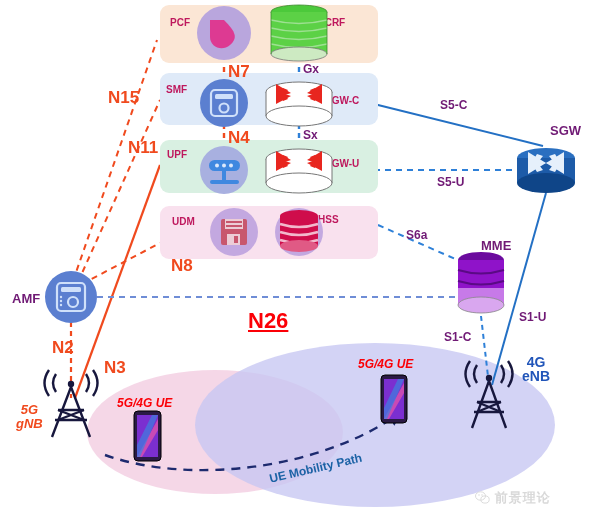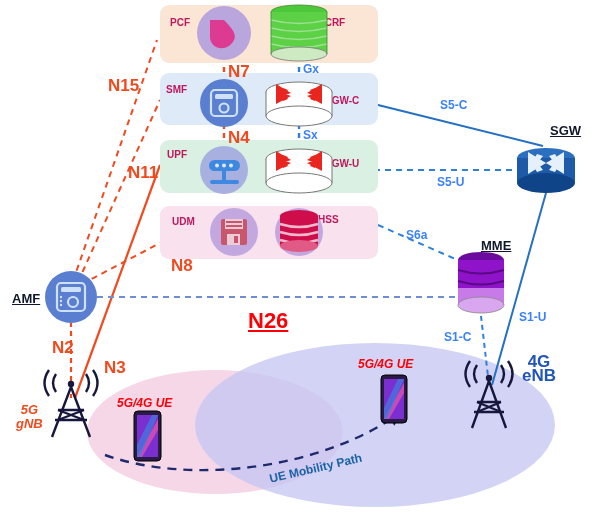--- a/index.html
+++ b/index.html
@@ -3,26 +3,26 @@
 <meta charset="utf-8">
 <style>
   html,body{margin:0;padding:0;background:#ffffff;}
   body{width:600px;height:521px;position:relative;overflow:hidden;
        font-family:"Liberation Sans","DejaVu Sans",sans-serif;}
   #stage{position:absolute;left:0;top:0;width:600px;height:521px;}
   svg.layer{position:absolute;left:0;top:0;width:600px;height:521px;overflow:visible;}
   .lbl{position:absolute;white-space:nowrap;font-weight:bold;}
   .panel-title{font-size:10px;color:#be185d;}
   .nf-red{color:#f04a1e;font-size:17px;font-weight:bold;}
-  .nf-blue{color:#3b82f6;font-size:12px;font-weight:bold;}
+  .nf-blue{color:#701a75;font-size:12px;font-weight:bold;}
   .big-red{color:#fb0007;font-size:22px;font-weight:bold;text-decoration:underline;}
   .ue-red{color:#fb0007;font-size:12px;font-weight:bold;font-style:italic;}
   .gnb-red{color:#f04a1e;font-size:13px;font-weight:bold;line-height:14px;text-align:center;font-style:italic;}
-  .enb-blue{color:#2155b9;font-size:17px;font-weight:bold;line-height:14px;text-align:center;}
-  .node-name{font-size:13px;font-weight:bold;color:#0f172a;text-decoration:underline;}
+  .enb-blue{color:#2155b9;font-size:14px;font-weight:bold;line-height:14px;text-align:center;}
+  .node-name{font-size:13px;font-weight:bold;color:#701a75;}
   .mob-lbl{color:#1b62a5;font-size:12px;font-weight:bold;}
   .wm{position:absolute;font-size:13px;color:#d9d9d9;font-weight:bold;letter-spacing:1px;}
   .icon-wrap{position:absolute;}
 </style>
 </head>
 <body>
 
 <div id="stage">
 
   <svg class="layer">
@@ -236,22 +236,22 @@
     <g>
       <rect x="381" y="375" width="26" height="48" rx="4" fill="#2b1a45" stroke="#000" stroke-width="1"></rect>
       <rect x="384" y="379" width="20" height="40" fill="#7b2fd0"></rect>
       <path d="M384 419 L404 383 L404 393 L389 419 z" fill="#d64fb0" opacity="0.85"></path>
       <path d="M384 408 L398 379 L404 379 L387 419 L384 419 z" fill="#3f7fe0" opacity="0.7"></path>
     </g>
   </svg>
 
   <div class="lbl nf-red" style="left:228px;top:62px;">N7</div>
   <div class="lbl nf-red" style="left:228px;top:128px;">N4</div>
-  <div class="lbl nf-red" style="left:108px;top:76px;">N15</div>
-  <div class="lbl nf-red" style="left:128px;top:163px;">N11</div>
+  <div class="lbl nf-red" style="left:108px;top:88px;">N15</div>
+  <div class="lbl nf-red" style="left:128px;top:138px;">N11</div>
   <div class="lbl nf-red" style="left:130px;top:256px;padding-left:41px;">N8</div>
   <div class="lbl nf-red" style="left:52px;top:338px;">N2</div>
   <div class="lbl nf-red" style="left:104px;top:358px;">N3</div>
 
   <div class="lbl nf-blue" style="left:303px;top:62px;">Gx</div>
   <div class="lbl nf-blue" style="left:303px;top:128px;">Sx</div>
   <div class="lbl nf-blue" style="left:440px;top:98px;">S5-C</div>
   <div class="lbl nf-blue" style="left:437px;top:175px;">S5-U</div>
   <div class="lbl nf-blue" style="left:406px;top:228px;">S6a</div>
   <div class="lbl nf-blue" style="left:444px;top:330px;">S1-C</div>
@@ -270,14 +270,23 @@
   <div class="lbl enb-blue" style="left:522px;top:355px;">
     <span>4G</span><br>
     <span>eNB</span>
   </div>
 
   <div class="lbl ue-red" style="left:117px;top:396px;">5G/4G UE</div>
   <div class="lbl ue-red" style="left:358px;top:357px;">5G/4G UE</div>
 
   <div class="lbl mob-lbl" style="left:268px;top:472px;transform:rotate(-13deg);transform-origin:left top;">UE Mobility Path</div>
 
+  <div class="wm" style="left:475px;top:489px;">
+    <svg width="15" height="13" viewBox="0 0 15 13" style="vertical-align:-2px;">
+      <ellipse cx="5.5" cy="5" rx="5" ry="4.2" fill="none" stroke="#dcdcdc" stroke-width="1"></ellipse>
+      <ellipse cx="10" cy="8.5" rx="4.2" ry="3.6" fill="none" stroke="#dcdcdc" stroke-width="1"></ellipse>
+      <circle cx="4" cy="4" r="0.8" fill="#dcdcdc"></circle>
+      <circle cx="7" cy="4" r="0.8" fill="#dcdcdc"></circle>
+    </svg>
+    <span>前景理论</span>
+  </div>
 
 </div>
 
 </body></html>

